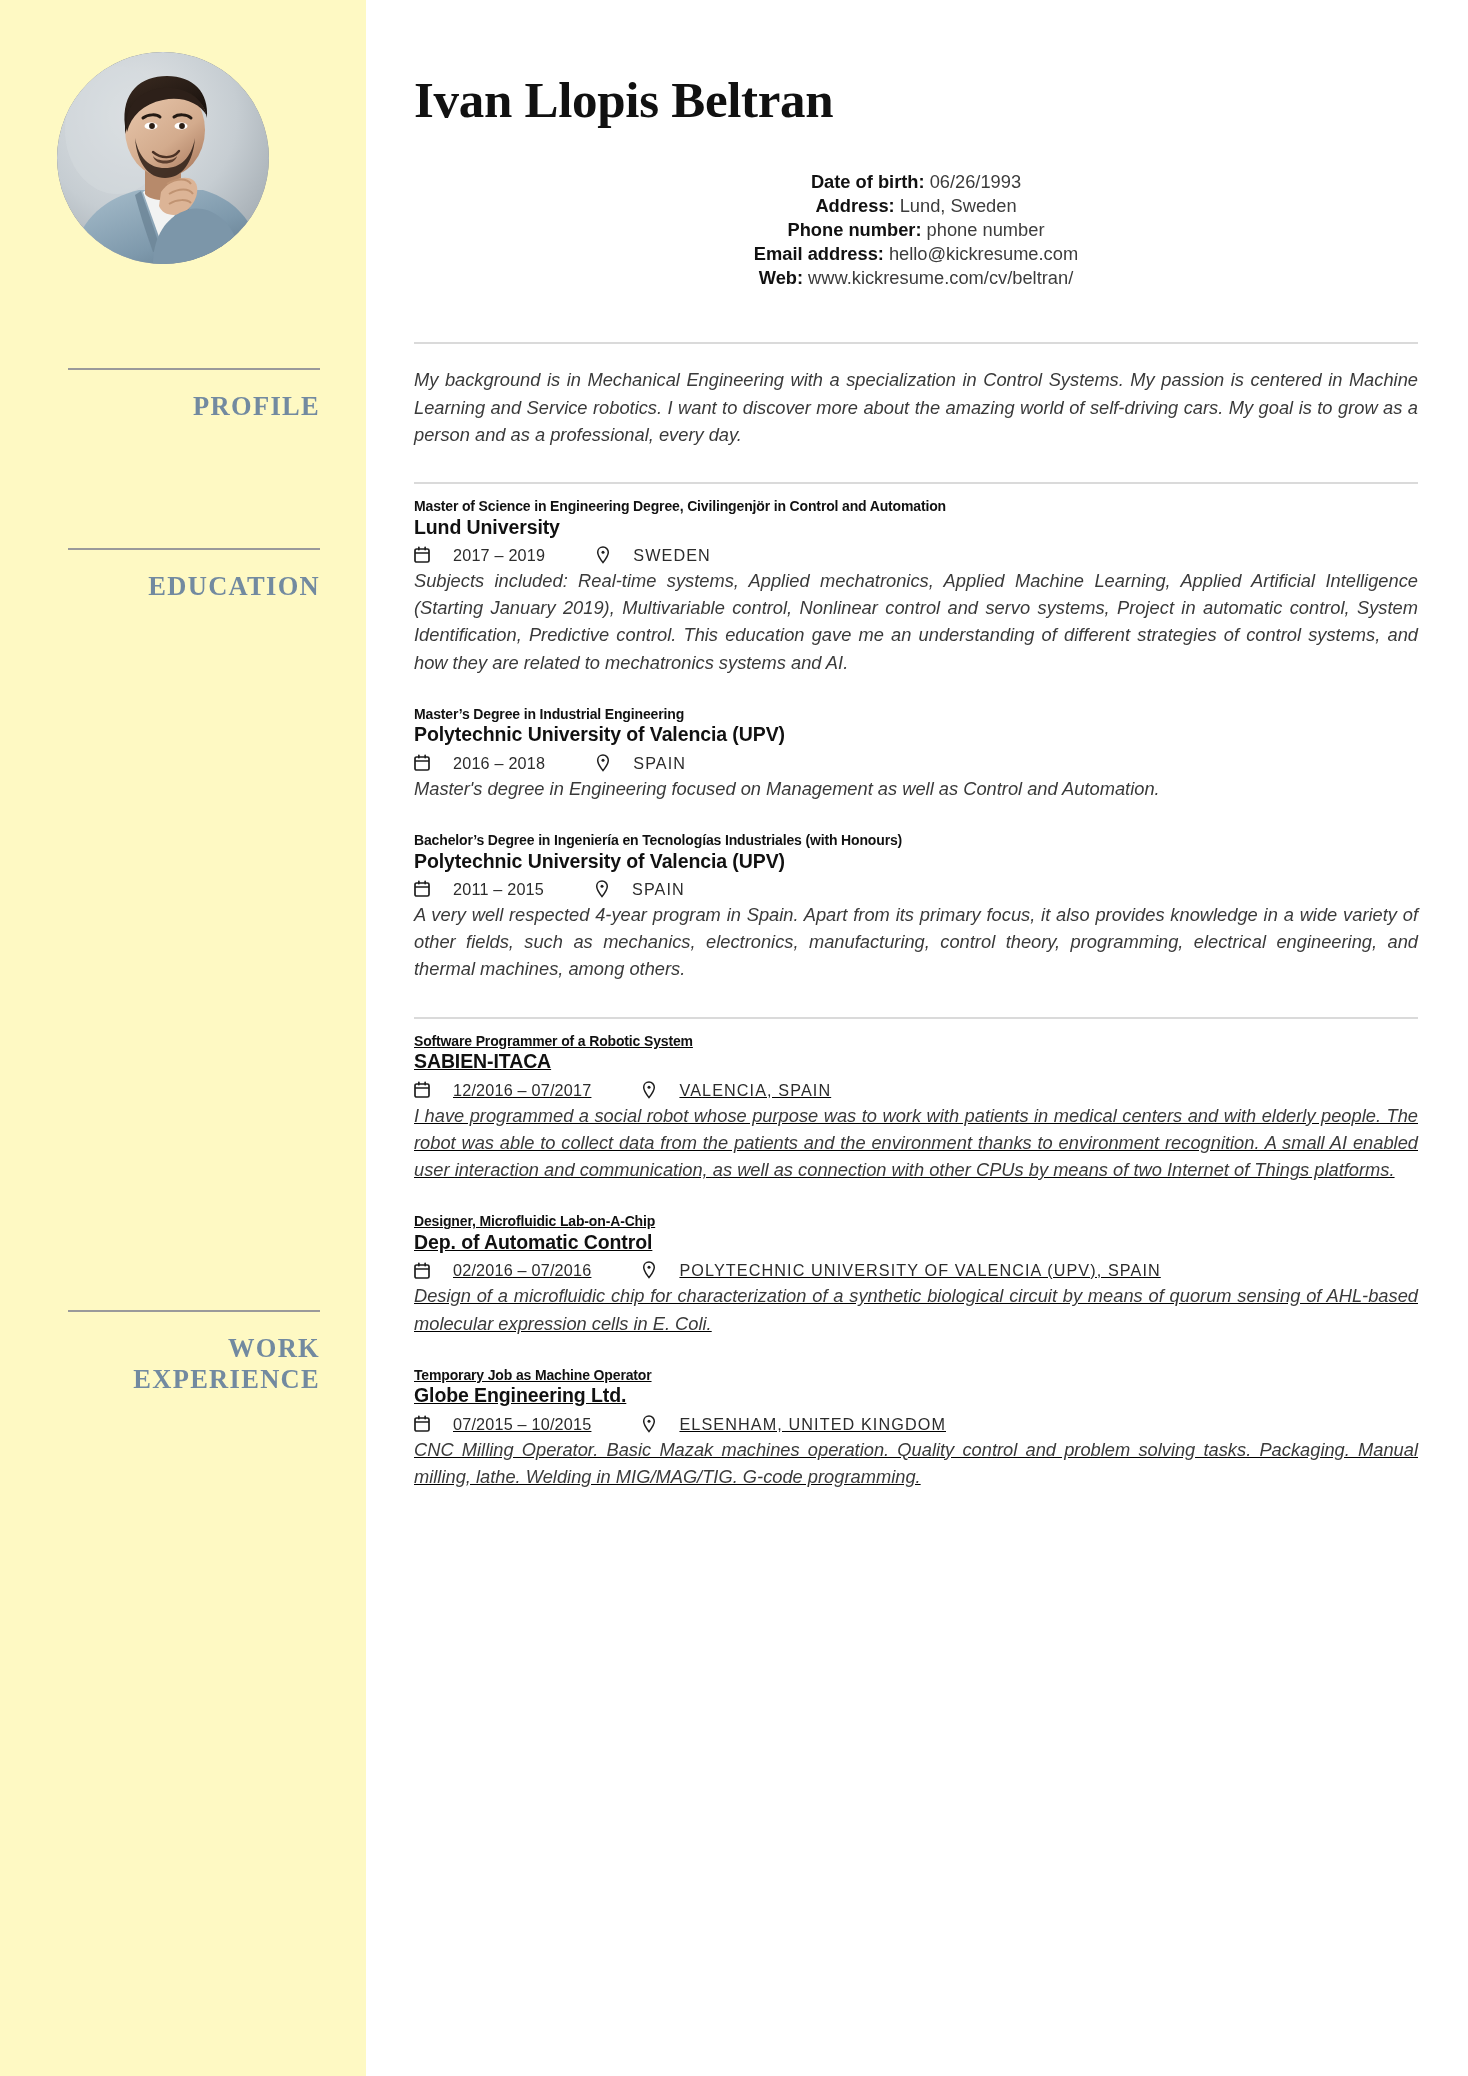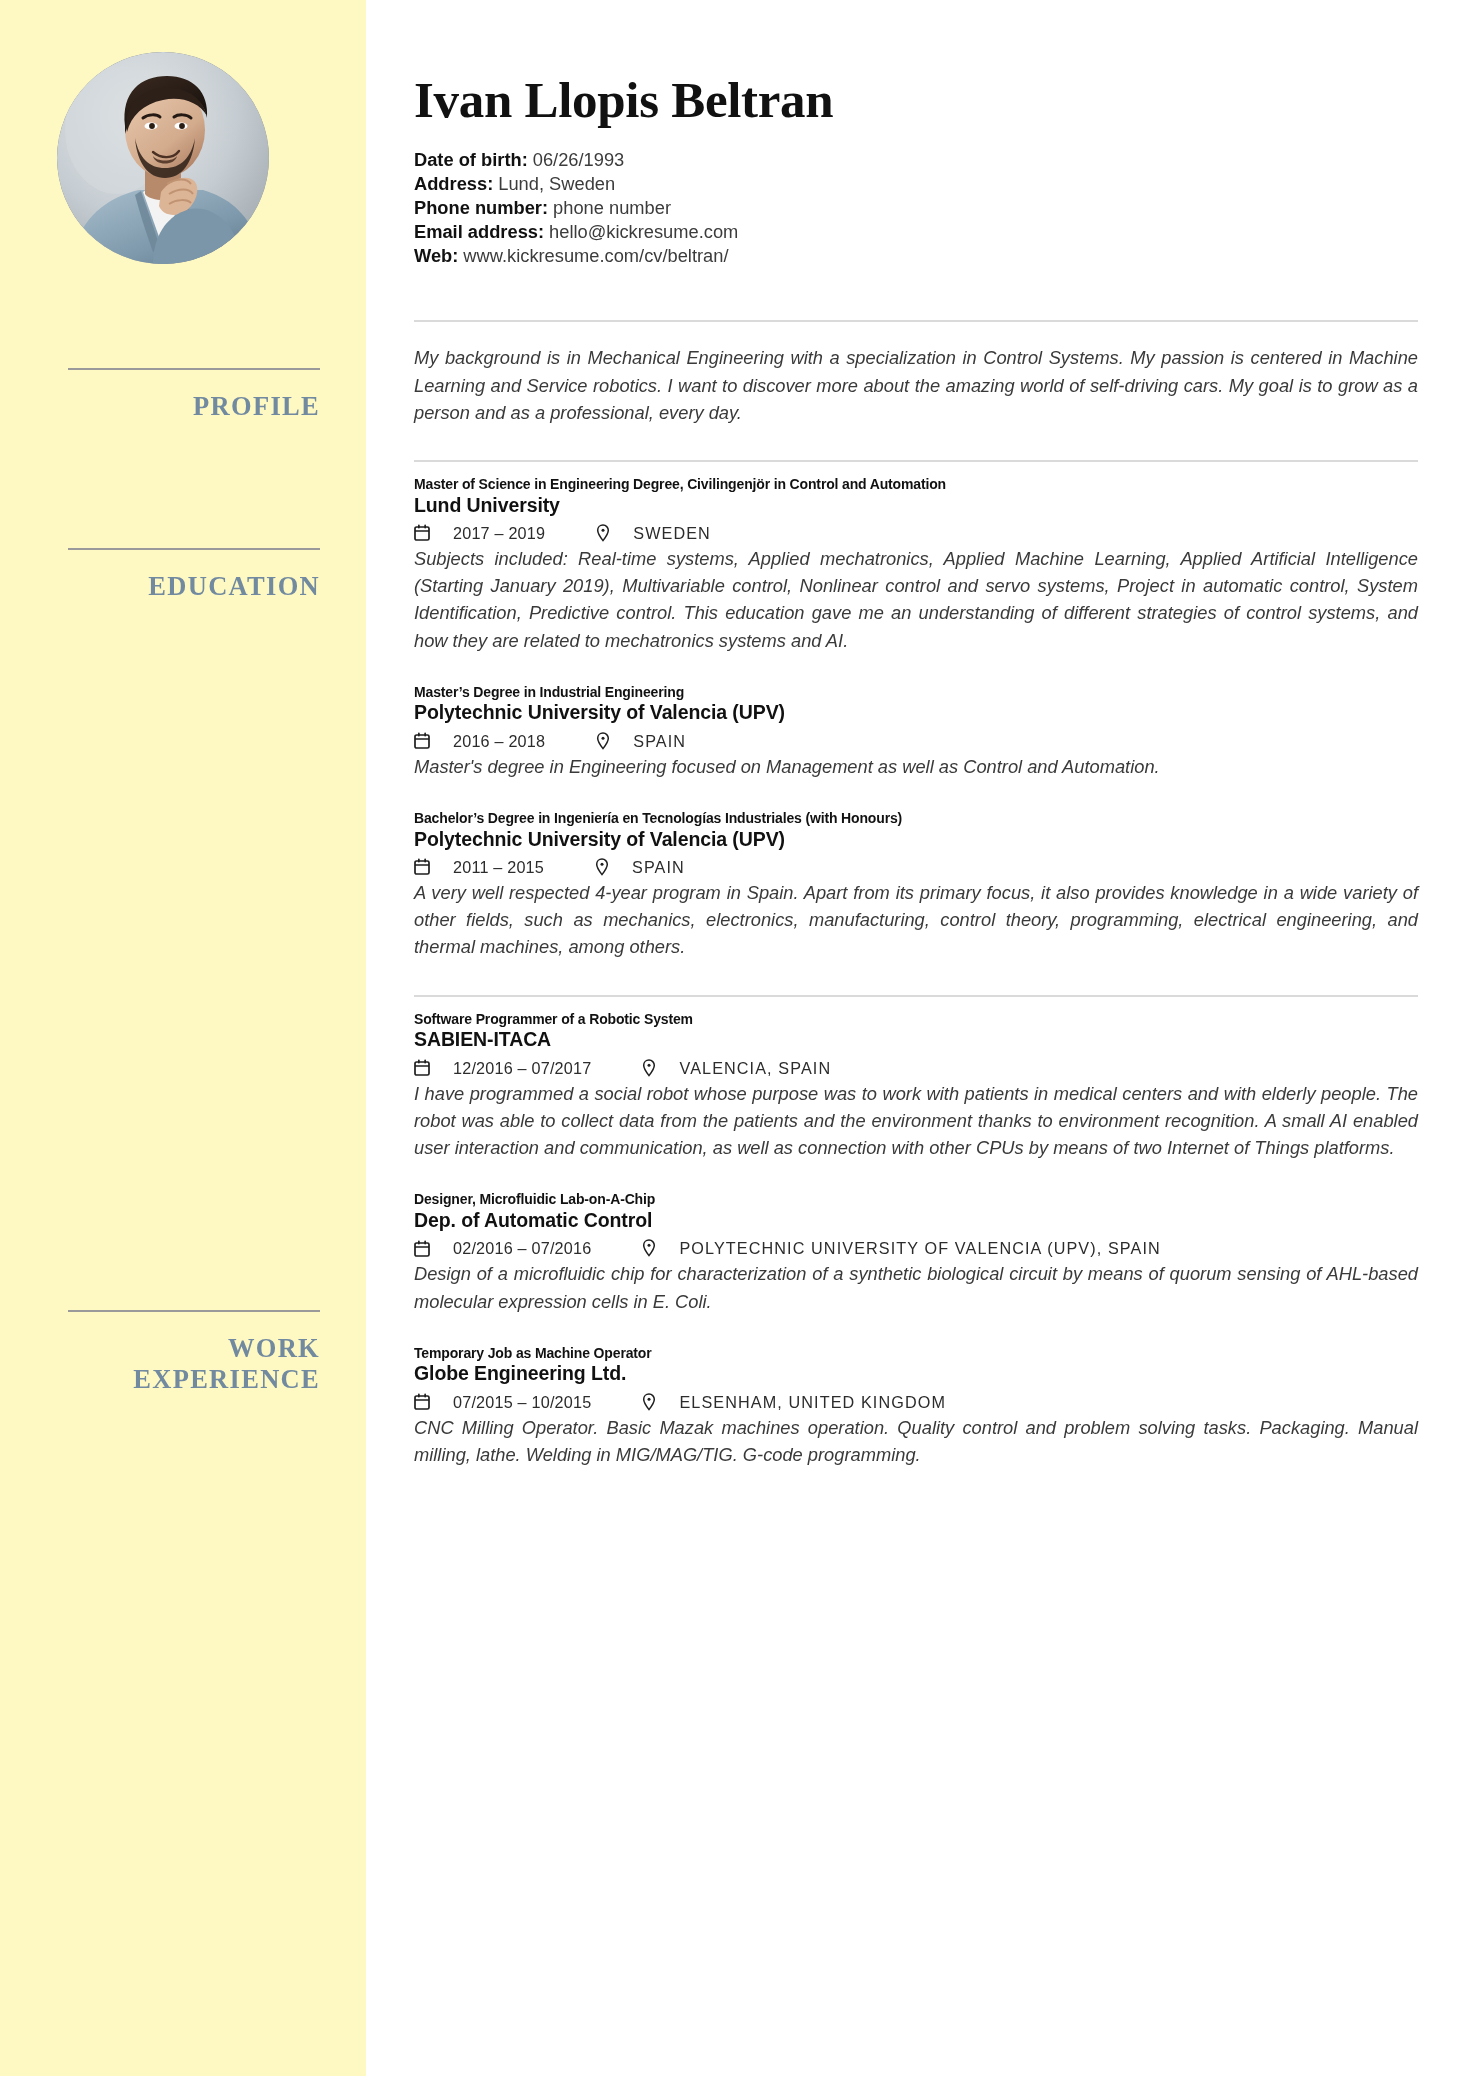--- a/index.html
+++ b/index.html
@@ -80,43 +80,44 @@
     font-family: "Liberation Serif", serif;
     font-weight: bold;
     font-size: 51px;
     letter-spacing: -0.3px;
     color: #111;
     margin-top: 74px;
     line-height: 1.05;
   }
 
   .contact {
-    margin-top: 20px;
+    margin-top: 42px;
     font-size: 18.3px;
     line-height: 1.32;
     color: #111;
+    text-align: center;
   }
   .contact .row { white-space: nowrap; }
   .contact .k { font-weight: bold; color: #111; }
   .contact .v { color: #3c3c3c; margin-left: 5px; }
 
   .section {
     position: relative;
     padding-top: 16px;
   }
   .sec-rule {
     position: absolute;
     left: 0; top: 0;
     width: 100%;
     height: 2px;
     background: #dadada;
   }
   #sec-profile { margin-top: 52px; }
   #sec-education { margin-top: 34px; }
-  #sec-work { margin-top: 34px; }
+  #sec-work { margin-top: 34px; text-decoration: underline; }
 
   .body-text {
     font-size: 18.3px;
     font-style: italic;
     line-height: 1.49;
     color: #3a3a3a;
     text-align: justify;
     margin-top: 9px;
   }
 

